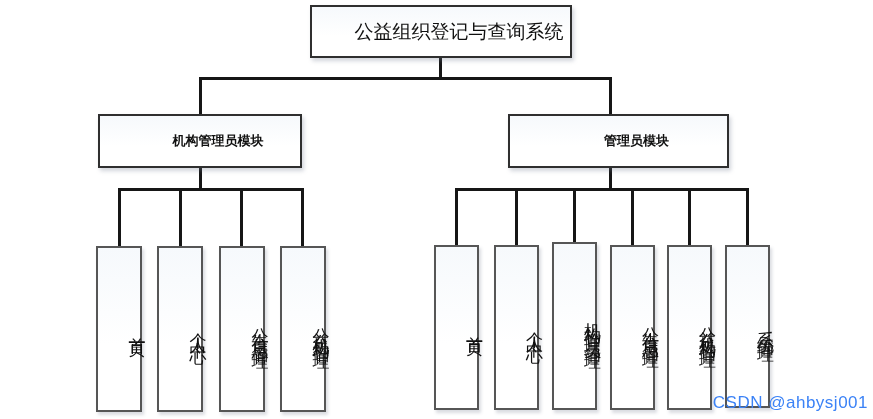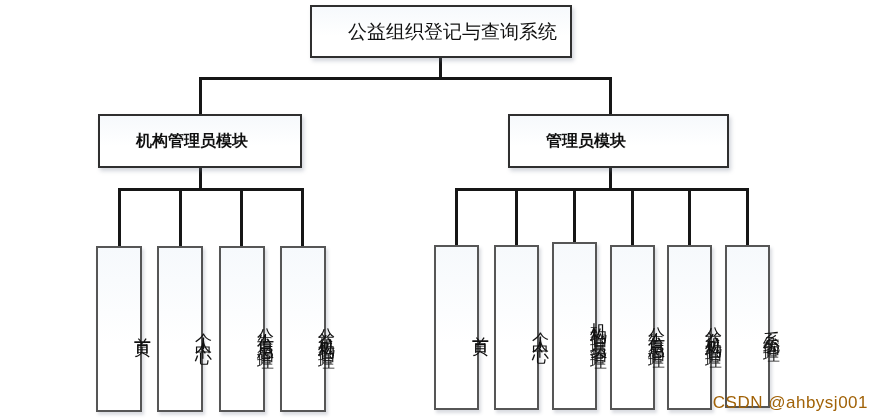--- a/index.html
+++ b/index.html
@@ -20,55 +20,56 @@
     background: #161616;
   }
   .box {
     position: absolute;
     box-sizing: border-box;
     border: 2px solid #2f2f2f;
     background: linear-gradient(180deg, #f6f9fc 0%, #ffffff 60%);
     box-shadow: 2px 3px 4px rgba(110, 120, 140, 0.30);
     display: flex;
     align-items: center;
+    justify-content: center;
     padding-left: 36px;
   }
   .leaf-box {
     border: 2px solid #565656;
     box-shadow: 2px 3px 3px rgba(110, 120, 140, 0.25);
   }
   .root-label {
     font-family: "Liberation Serif", serif;
     font-size: 19px;
     color: #101010;
     white-space: nowrap;
   }
   .module-label {
     font-family: "Liberation Sans", sans-serif;
     font-weight: bold;
-    font-size: 16px;
+    font-size: 13px;
     color: #101010;
     white-space: nowrap;
   }
   .leaf-label {
     writing-mode: vertical-rl;
     text-orientation: upright;
     letter-spacing: 5px;
     font-family: "Liberation Serif", serif;
     font-size: 17px;
     color: #101010;
     line-height: 1;
   }
   #watermark {
     position: absolute;
     right: 5px;
     bottom: 6px;
     font-family: "Liberation Sans", sans-serif;
     font-size: 17px;
-    color: #a16207;
+    color: #3b82f6;
     letter-spacing: 0.5px;
     white-space: nowrap;
   }
 </style>
 </head>
 <body>
 
 <div id="stage">
 
   <div class="line" style="left:439px; top:57px;  width:3px;   height:22px;"></div>

